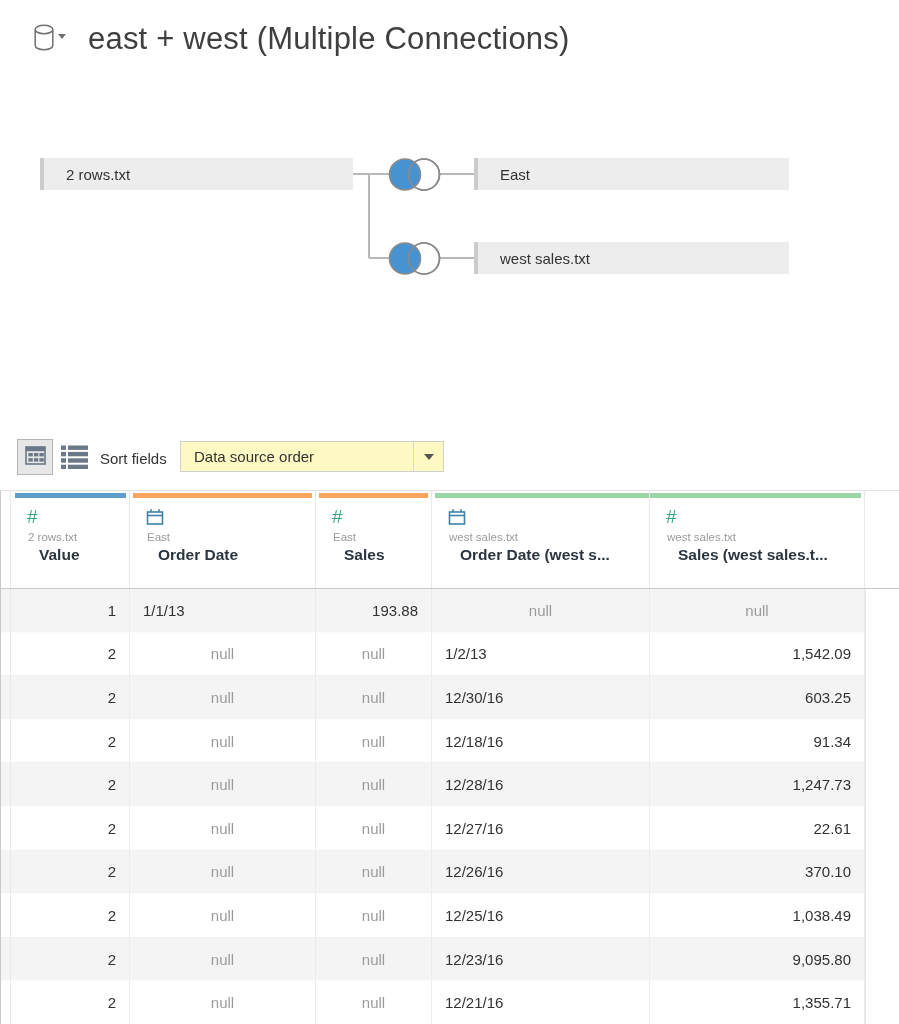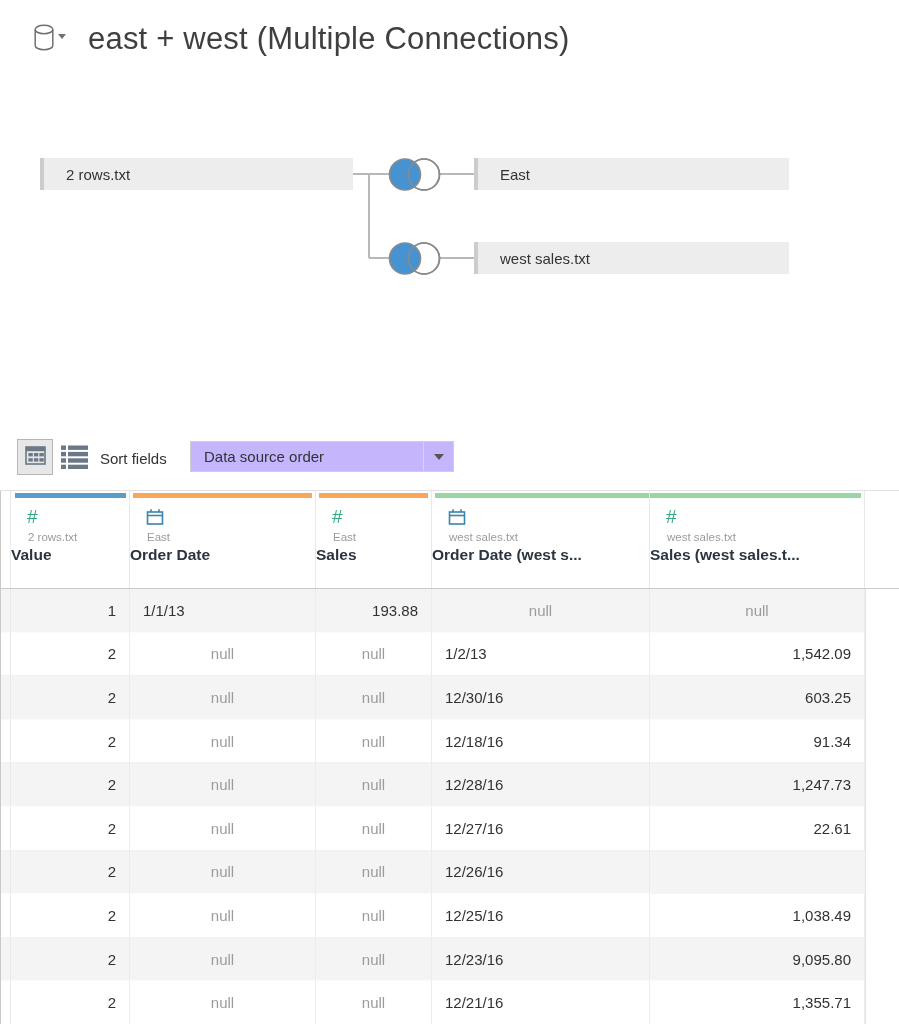--- a/index.html
+++ b/index.html
@@ -29,22 +29,22 @@
   .venn-1 { top:156px; }
   .venn-2 { top:240px; }
 
   
   .grid-view-btn { position:absolute; left:17px; top:439px; width:36px; height:36px;
     border:1px solid #b5b5b5; background:#e7e7e7; display:flex; align-items:center;
     justify-content:center; cursor:pointer; }
   .list-view-btn { position:absolute; left:61px; top:446px; width:27px; height:24px;
     background:none; border:none; cursor:pointer; display:flex; align-items:center; justify-content:center; }
   .sort-label { position:absolute; left:100px; top:450px; font-size:15px; color:#333333; }
-  .select { position:absolute; left:190px; top:441px; width:264px; height:31px;
-    border:1px solid #cfcfcf; background:#c4b5fd; display:flex; align-items:stretch; cursor:pointer; }
+  .select { position:absolute; left:180px; top:441px; width:264px; height:31px;
+    border:1px solid #cfcfcf; background:#fef9c3; display:flex; align-items:stretch; cursor:pointer; }
   .select-value { flex:1; display:flex; align-items:center; padding-left:13px;
     font-size:15px; color:#333333; white-space:nowrap; overflow:hidden; }
   .select-arrow-sec { width:30px; border-left:1px solid #d6d6d6;
     display:flex; align-items:center; justify-content:center; }
   .select-tri { width:0; height:0; border-left:5px solid transparent;
     border-right:5px solid transparent; border-top:6px solid #555555; }
 
   
   .grid-topline { position:absolute; left:0; top:490px; width:899px; height:0;
     border-top:1px solid #e2e2e2; }
@@ -53,21 +53,21 @@
   .hgutter { width:10px; border-right:1px solid #e9e9e9; }
   .hcell { position:relative; border-right:1px solid #e9e9e9; cursor:pointer; overflow:hidden; }
   .hbar { height:5px; margin:2px 3px 0 3px; }
   .hbar-first { margin-left:4px; }
   .hbar-joinleft { margin-right:0; }
   .hbar-joinright { margin-left:0; }
   .hicon { margin:9px 0 0 16px; height:19px; display:flex; align-items:center; }
   .num-glyph { color:#35a87c; font-size:19px; line-height:19px; font-weight:400; }
   .hsrc { margin:5px 14px 0 17px; font-size:11.5px; color:#9b9b9b;
     white-space:nowrap; overflow:hidden; }
-  .hname { margin:3px 14px 0 0; font-size:15.5px; font-weight:bold; color:#2b3540;
+  .hname { margin:3px 14px 0 28px; font-size:15.5px; font-weight:bold; color:#2b3540;
     white-space:nowrap; overflow:hidden; }
   .grid-headerline { position:absolute; left:0; top:588px; width:899px; height:0;
     border-top:1px solid #c9c9c9; }
   .grid-body { position:absolute; left:0; top:589px; width:866px;
     border-left:1px solid #c9c9c9; border-right:1px solid #e5e5e5; }
   .trow { display:flex; height:43.6px; background:#ffffff; }
   .trow.stripe { background:#f4f4f4; }
   .tcell { border-right:1px solid #ececec; border-bottom:1px solid #f1f1f1;
     display:flex; align-items:center; font-size:15px; color:#323232; overflow:hidden; }
   .stripe .tcell { border-bottom:1px solid #fbfbfb; }
@@ -259,20 +259,21 @@
         <div class="tcell al-null c3">null</div>
         <div class="tcell al-left c4">12/27/16</div>
         <div class="tcell al-right c5">22.61</div>
       </div>
       <div class="trow stripe">
         <div class="tcell tgutter c0"></div>
         <div class="tcell al-right c1">2</div>
         <div class="tcell al-null c2">null</div>
         <div class="tcell al-null c3">null</div>
         <div class="tcell al-left c4">12/26/16</div>
+        <div class="tcell al-right c5">370.10</div>
       </div>
       <div class="trow">
         <div class="tcell tgutter c0"></div>
         <div class="tcell al-right c1">2</div>
         <div class="tcell al-null c2">null</div>
         <div class="tcell al-null c3">null</div>
         <div class="tcell al-left c4">12/25/16</div>
         <div class="tcell al-right c5">1,038.49</div>
       </div>
       <div class="trow stripe">

